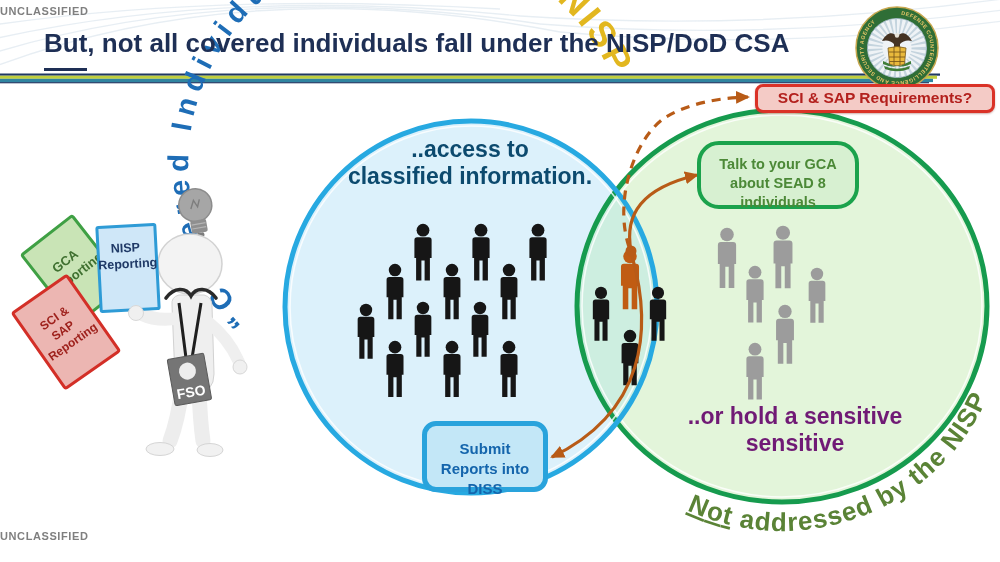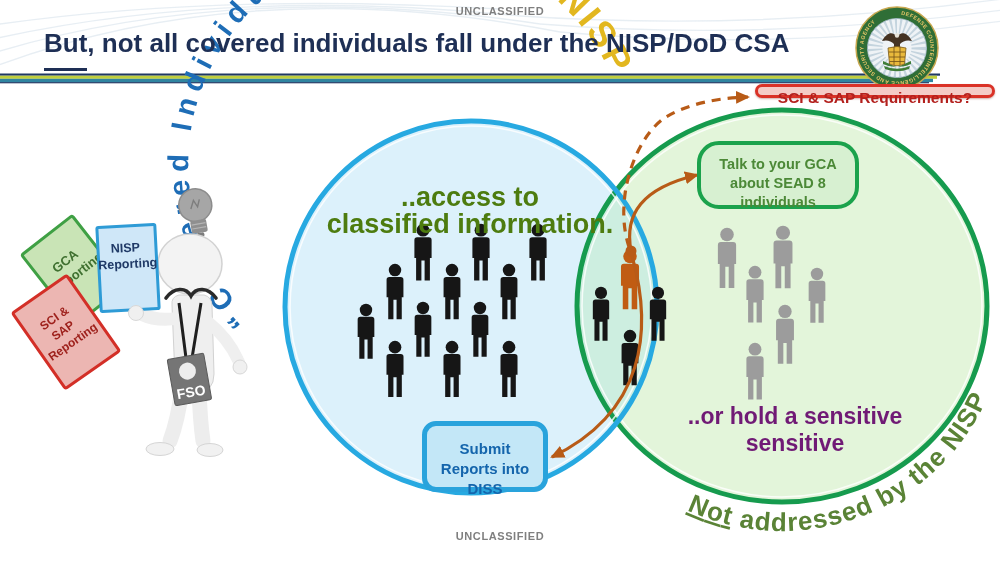--- a/index.html
+++ b/index.html
@@ -1,35 +1,35 @@
 <!DOCTYPE html>
 <html><head>
 <meta charset="utf-8">
 <style>
   html,body{margin:0;padding:0;background:#ffffff;}
   .stage{position:relative;width:1000px;height:562px;overflow:hidden;background:#ffffff;
          font-family:"Liberation Sans",sans-serif;}
   .stage svg{position:absolute;inset:0;z-index:1;}
   .overlay{position:absolute;z-index:2;}
-  .banner{left:0;right:0;text-align:center;color:#7f7f7f;font-size:11px;font-weight:bold;
+  .banner{left:0;right:0;text-align:left;color:#7f7f7f;font-size:11px;font-weight:bold;
           letter-spacing:.6px;}
   .title{left:44px;top:28px;color:#1e2f55;font-size:26px;font-weight:bold;white-space:nowrap;}
   .title .emph{border-bottom:3px solid #1e2f55;padding-bottom:10px;}
   .callout{box-sizing:border-box;text-align:center;font-weight:bold;}
   .callout span{display:block;}
-  .qbox{left:755px;top:84px;width:240px;height:14px;border:3.5px solid #da3227;border-radius:8px;
+  .qbox{left:755px;top:84px;width:240px;height:29px;border:3.5px solid #da3227;border-radius:8px;
         background:#f4cbc6;color:#b3201d;font-size:15.5px;line-height:21px;
         box-shadow:0 1px 2px rgba(120,20,10,.35);}
   .gcabox{left:697px;top:141px;width:162px;height:68px;border:4.5px solid #1ba24c;border-radius:22px;
         background:#d7f0d1;color:#4c8937;font-size:14.5px;line-height:19px;padding-top:10px;}
   .dissbox{left:422px;top:421px;width:126px;height:71px;border:5px solid #29a3dc;border-radius:14px;
         background:#c3e7f7;color:#1465ac;font-size:15px;line-height:20px;padding-top:13px;}
   .heading{text-align:center;font-weight:bold;}
   .heading span{display:block;}
-  .access{left:295px;top:136px;width:350px;color:#4d7c0f;font-size:27px;line-height:27px;margin-top:48px;}
+  .access{left:295px;top:136px;width:350px;color:#0c4a6e;font-size:23px;line-height:27px;}
   .sensitive{left:650px;top:403px;width:290px;color:#701a75;font-size:23px;line-height:27px;}
   text{font-family:"Liberation Sans",sans-serif;}
 </style>
 </head>
 <body>
 
 <div class="stage">
 
 <svg width="1000" height="562" viewBox="0 0 1000 562">
   <defs>

